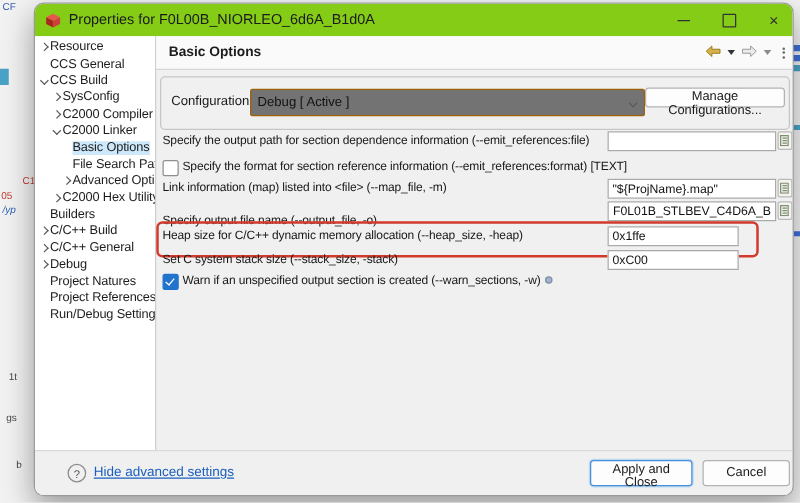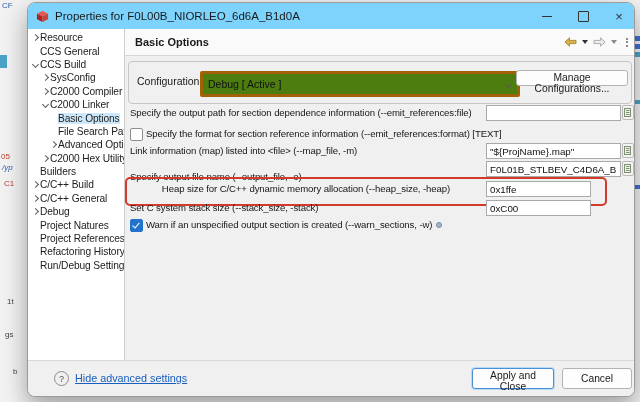--- a/index.html
+++ b/index.html
@@ -8,21 +8,21 @@
   
   .debris{position:absolute;font-size:8px;color:#2e5fb0;white-space:nowrap;}
   .debris.red{color:#c0392b;}
   .debris.dark{color:#444;}
   .bgblock{position:absolute;background:#4aa3c7;}
   .bgblock.b2{background:#3f6fd8;}
   
   .dialog{position:absolute;left:27px;top:2px;width:606px;height:393px;
           background:#f0f0f0;border:1px solid #9b9b9b;border-radius:8px;
           box-shadow:0 10px 24px rgba(0,0,0,.35);overflow:hidden;}
-  .titlebar{position:absolute;left:0;top:0;right:0;height:26px;background:#7dd3fc;
+  .titlebar{position:absolute;left:0;top:0;right:0;height:26px;background:#84cc16;
             display:flex;align-items:center;}
   .title-ico{margin:0 6px 0 8px;display:flex;}
   .title-txt{font-size:11.5px;color:#1b1b1b;}
   .winbtns{position:absolute;right:8px;top:0;height:26px;display:flex;align-items:center;gap:22px;}
   .wb{width:14px;height:14px;display:flex;align-items:center;justify-content:center;color:#333;cursor:default;}
   .wb .bar{width:10px;height:1px;background:#333;}
   .wb .box{width:9px;height:9px;border:1px solid #333;border-radius:1px;}
   .wb.close{font-size:13px;line-height:13px;}
   
   .sidebar{position:absolute;left:0;top:26px;width:96px;bottom:35px;background:#ffffff;}
@@ -44,22 +44,22 @@
          display:flex;align-items:center;}
   .phead-title{font-size:11px;font-weight:bold;color:#1b1b1b;margin-left:10px;}
   .navbar{position:absolute;right:6px;top:0;height:26px;display:flex;align-items:center;gap:5px;}
   .ncaret{width:0;height:0;border-left:3px solid transparent;border-right:3px solid transparent;border-top:4px solid #333;}
   .nmenu{display:flex;flex-direction:column;gap:1.5px;margin-left:4px;}
   .nmenu b{width:2px;height:2px;background:#666;border-radius:50%;}
   .content{position:absolute;left:0;top:26px;right:0;bottom:0;}
   
   .cfg{position:absolute;left:3px;top:6px;width:502px;height:41px;border:1px solid #c6c6c6;border-radius:4px;}
   .cfg-label{position:absolute;left:8px;top:13px;font-size:10.5px;color:#1a1a1a;}
-  .cfg-select{position:absolute;left:71px;top:9px;width:314px;height:20px;background:#4d7c0f;
-              border:3px solid #a16207;border-radius:2px;display:flex;align-items:center;}
+  .cfg-select{position:absolute;left:71px;top:9px;width:314px;height:20px;background:#737373;
+              border:1px solid #a16207;border-radius:2px;display:flex;align-items:center;}
   .cfg-select .val{font-size:10.5px;margin-left:5px;color:#111;flex:1;}
   .cfg-select .cv{margin-right:6px;}
   .btn{background:#fdfdfd;border:1px solid #b3b3b3;border-radius:3px;font-size:10.3px;color:#1a1a1a;
        font-family:"Liberation Sans",sans-serif;}
   .cfg-manage{position:absolute;right:3px;top:8px;width:112px;height:16px;}
   
   .rowlab{position:absolute;left:5px;width:352px;white-space:nowrap;overflow:hidden;
           font-size:9.6px;letter-spacing:-0.1px;color:#161616;}
   .fld{position:absolute;height:14px;background:#fff;border:1px solid #a9a9a9;font-size:9.8px;
        padding:0 3px;color:#111;font-family:"Liberation Sans",sans-serif;outline:none;}
@@ -84,21 +84,21 @@
         display:flex;align-items:center;justify-content:center;font-size:9px;color:#555;}
   .adv-link{position:absolute;left:47px;top:11px;font-size:10.8px;color:#1a5fbe;text-decoration:underline;cursor:pointer;}
   .f-apply{position:absolute;left:444px;top:7px;width:82px;height:21px;border:1px solid #4a90d9;
            box-shadow:0 0 0 1px #bcd9f3;}
   .f-cancel{position:absolute;left:534px;top:7px;width:70px;height:21px;}
 </style>
 </head>
 <body>
 
 <span class="debris" style="left:2px;top:1px;">CF</span>
-<span class="debris red" style="left:4px;top:140px;margin-top:39px;">C1</span>
+<span class="debris red" style="left:18px;top:140px;">C1</span>
 <span class="debris red" style="left:1px;top:152px;">05</span>
 <span class="debris" style="left:2px;top:163px;font-style:italic;">/yp</span>
 <span class="debris dark" style="left:7px;top:297px;">1t</span>
 <span class="debris dark" style="left:5px;top:330px;">gs</span>
 <span class="debris dark" style="left:13px;top:367px;">b</span>
 <span class="bgblock" style="left:0;top:55px;width:7px;height:13px;"></span>
 <span class="bgblock b2" style="left:634px;top:36px;width:6px;height:5px;"></span>
 <span class="bgblock b2" style="left:634px;top:44px;width:6px;height:5px;"></span>
 <span class="bgblock" style="left:634px;top:52px;width:6px;height:5px;"></span>
 <span class="bgblock" style="left:635px;top:100px;width:5px;height:4px;"></span>
@@ -204,24 +204,20 @@
           </span>
           <span class="tl">Debug</span>
         </div>
       <div class="ti l0">
           <span class="cv n"></span>
           <span class="tl">Project Natures</span>
         </div>
       <div class="ti l0">
           <span class="cv n"></span>
           <span class="tl">Project References</span>
-        </div>
-      <div class="ti l0">
-          <span class="cv n"></span>
-          <span class="tl">Refactoring History</span>
         </div>
       <div class="ti l0">
           <span class="cv n"></span>
           <span class="tl">Run/Debug Settings</span>
         </div>
     </div>
   </div>
 
   <div class="main">
     <div class="phead">
@@ -289,21 +285,21 @@
       <input class="fld long" style="top: 106px;" value="F0L01B_STLBEV_C4D6A_B1d0B">
       <button class="varbtn" style="top:106px;">
         <svg width="8" height="9" viewBox="0 0 8 9">
             <rect x="0.5" y="0.5" width="6" height="8" fill="#eef1ea" stroke="#7f8f72"></rect>
             <line x1="2" y1="2.5" x2="5.5" y2="2.5" stroke="#7f8f72"></line>
             <line x1="2" y1="4.5" x2="5.5" y2="4.5" stroke="#7f8f72"></line>
             <line x1="2" y1="6.5" x2="5.5" y2="6.5" stroke="#7f8f72"></line>
           </svg>
       </button>
 
-      <div class="rowlab" style="top:128px;text-align:center;">Heap size for C/C++ dynamic memory allocation (--heap_size, -heap)</div>
+      <div class="rowlab" style="top:128px;">Heap size for C/C++ dynamic memory allocation (--heap_size, -heap)</div>
       <input class="fld short" style="top: 126px;" value="0x1ffe">
       <div class="redbox"></div>
 
       <div class="rowlab" style="top:147px;">Set C system stack size (--stack_size, -stack)</div>
       <input class="fld short" style="top: 145px;" value="0xC00">
 
       <span class="cb checked" style="top:164px;"></span>
       <div class="cblab" style="top:164px;"><span>Warn if an unspecified output section is created (--warn_sections, -w)</span><span class="infodot"></span></div>
 
     </div>

